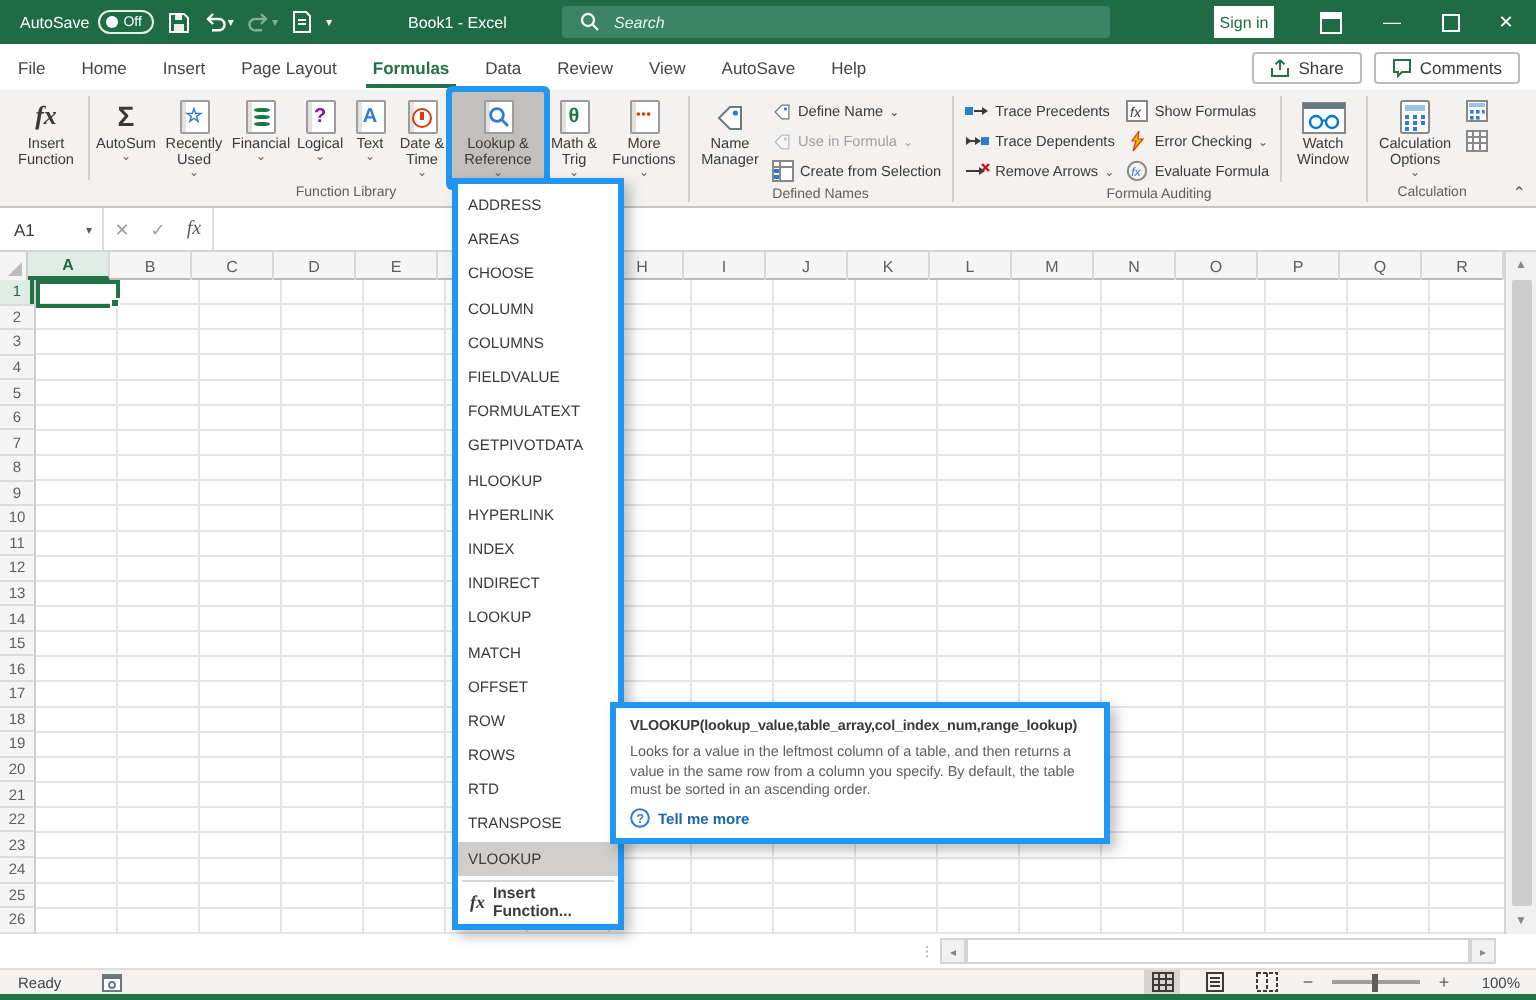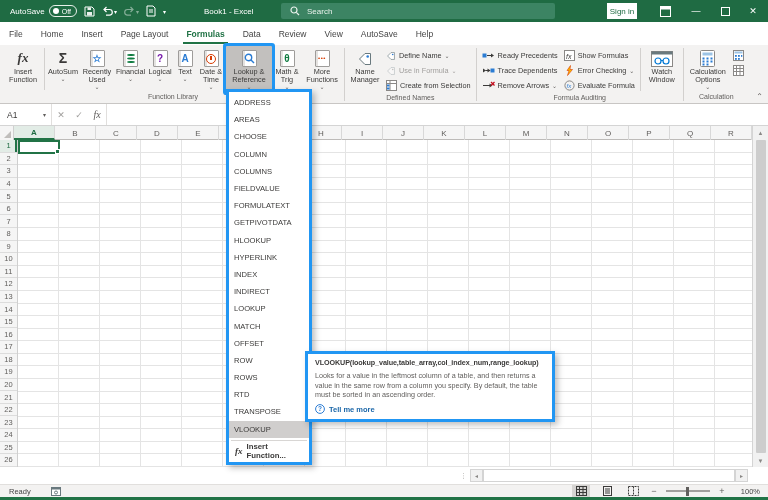--- a/index.html
+++ b/index.html
@@ -10,21 +10,21 @@
   
   .titlebar { position:absolute; left:0; top:0; width:768px; height:22px; background:#1f6b43; display:flex; align-items:center; color:#fff; font-size:8px; }
   .qat { display:flex; align-items:center; gap:7px; padding-left:10px; }
   .autosave { display:flex; align-items:center; gap:4px; }
   .as-pill { display:flex; align-items:center; gap:3px; border:1px solid #e8f0ea; border-radius:7px; height:12px; padding:0 5px 0 3px; font-size:7px; }
   .as-dot { width:6px; height:6px; border-radius:50%; background:#fff; }
   .qat-btn { display:flex; align-items:center; gap:1px; }
   .chev-w { font-size:6px; color:#ffffff; }
   .dim { opacity:.45; }
   .doc-title { position:absolute; left:204px; top:0; height:22px; display:flex; align-items:center; font-size:8px; color:#fff; }
-  .searchbox { position:absolute; left:281px; top:3px; width:274px; height:16px; background:#3c8463; border-radius:2px; display:flex; align-items:center; gap:6px; padding-left:26px; font-size:8px; color:#e9f2ec; }
+  .searchbox { position:absolute; left:281px; top:3px; width:274px; height:16px; background:#3c8463; border-radius:2px; display:flex; align-items:center; gap:6px; padding-left:26px; font-size:8px; color:#e9f2ec;font-style:italic; }
   .signin { position:absolute; left:607px; top:3px; width:30px; height:16px; background:#fff; color:#1f6b43; font-size:8px; display:flex; align-items:center; justify-content:center; }
   .winctl { position:absolute; top:0; height:22px; display:flex; align-items:center; justify-content:center; width:26px; color:#fff; font-size:9px; }
 
   
   .tabrow { position:absolute; left:0; top:22px; width:768px; height:23px; background:#fff; display:flex; align-items:stretch; }
   .rtab { display:flex; align-items:center; padding:0 9px; font-size:8.5px; color:#444; position:relative; cursor:default; }
   .rtab.active { color:#217346; font-weight:bold; }
   .rtab.active::after { content:""; position:absolute; left:6px; right:6px; bottom:1px; height:2.5px; background:#217346; }
   .tab-actions { margin-left:auto; display:flex; align-items:center; gap:6px; padding-right:8px; }
   .pill-btn { display:flex; align-items:center; gap:4px; border:1px solid #bdbbb9; border-radius:2px; height:16px; padding:0 8px; font-size:8.5px; color:#3b3a39; background:#fff; }
@@ -193,20 +193,35 @@
         <div class="rtab">Home</div>
         <div class="rtab">Insert</div>
         <div class="rtab">Page Layout</div>
         <div class="rtab active">Formulas</div>
         <div class="rtab">Data</div>
         <div class="rtab">Review</div>
         <div class="rtab">View</div>
         <div class="rtab">AutoSave</div>
         <div class="rtab">Help</div>
       </div>
+    <div class="tab-actions">
+      <div class="pill-btn">
+        <svg width="10" height="10" viewBox="0 0 10 10">
+            <path d="M1 5 V9 H9 V5" fill="none" stroke="#217346"></path>
+            <path d="M5 1 V6 M5 1 L2.8 3.2 M5 1 L7.2 3.2" fill="none" stroke="#217346"></path>
+          </svg>
+        <span>Share</span>
+      </div>
+      <div class="pill-btn">
+        <svg width="10" height="10" viewBox="0 0 10 10">
+            <path d="M1 1 H9 V7 H5 L3 9 V7 H1 Z" fill="none" stroke="#217346"></path>
+          </svg>
+        <span>Comments</span>
+      </div>
+    </div>
   </div>
 
   <div class="ribbon">
 
     <div class="rgroup">
       <div class="rgroup-content">
         <div class="bigbtn" style="width:38px">
           <span class="ic fxbig">fx</span>
           <span>Insert Function</span>
         </div>
@@ -334,21 +349,21 @@
 
     <div class="rgroup">
       <div class="rgroup-content">
         <div class="smallcol">
           <div class="smallbtn">
             <svg width="13" height="9" viewBox="0 0 13 9">
                 <rect x="0.5" y="2.5" width="4" height="4" fill="#2b7cd3"></rect>
                 <line x1="5" y1="4.5" x2="9.5" y2="4.5" stroke="#3b3a39"></line>
                 <path d="M9 2.5 L12 4.5 L9 6.5 Z" fill="#3b3a39"></path>
               </svg>
-            <span>Ready Precedents</span>
+            <span>Trace Precedents</span>
           </div>
           <div class="smallbtn">
             <svg width="13" height="9" viewBox="0 0 13 9">
                 <rect x="8.5" y="2.5" width="4" height="4" fill="#2b7cd3"></rect>
                 <line x1="3.5" y1="4.5" x2="8" y2="4.5" stroke="#3b3a39"></line>
                 <path d="M4 2.5 L1 4.5 L4 6.5 Z" fill="#3b3a39" transform="rotate(180 2.5 4.5)"></path>
                 <path d="M5.5 2.5 L8.5 4.5 L5.5 6.5 Z" fill="#3b3a39"></path>
               </svg>
             <span>Trace Dependents</span>
           </div>

